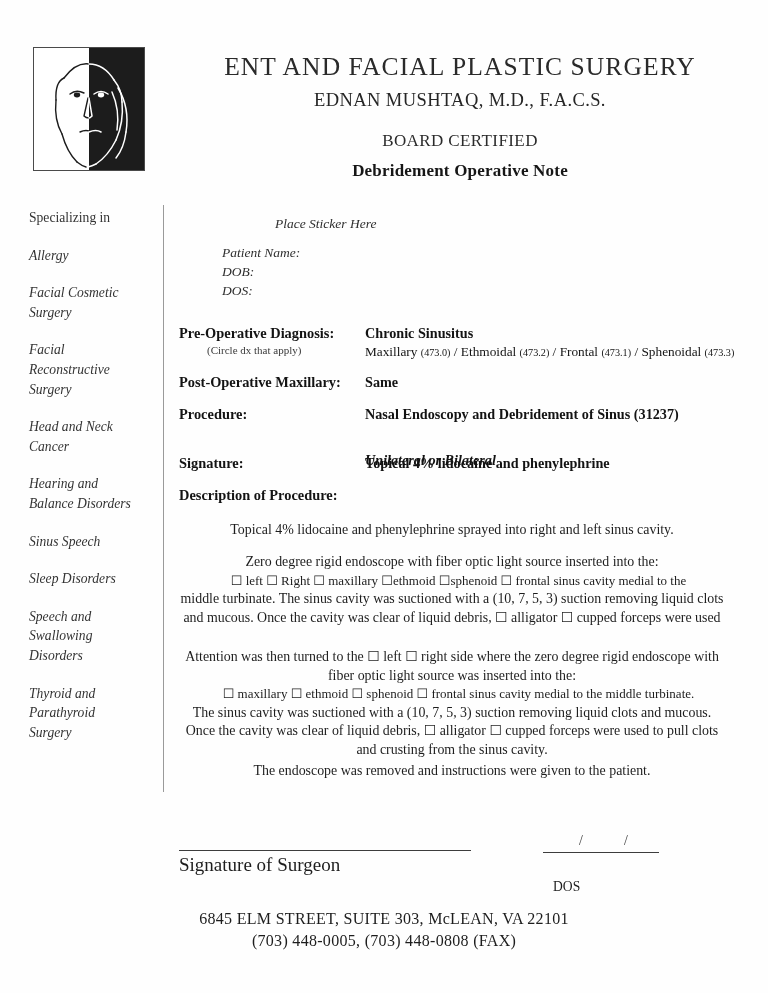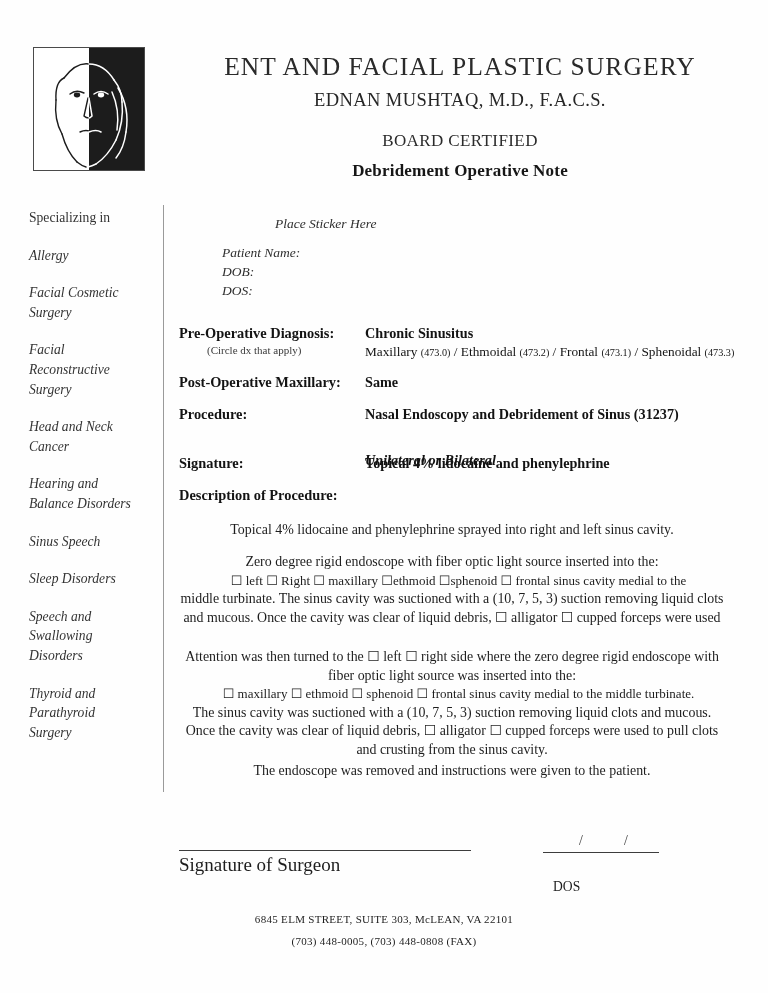--- a/index.html
+++ b/index.html
@@ -207,21 +207,21 @@
     margin-left: 10px;
   }
 
   
   .footer {
     position: absolute;
     left: 0;
     top: 908px;
     width: 768px;
     text-align: center;
-    font-size: 11px;
+    font-size: 16px;
     line-height: 22px;
     letter-spacing: 0.3px;
     color: #1d1d1d;
   }
 </style>
 </head>
 <body>
 
 <div class="page">
 

